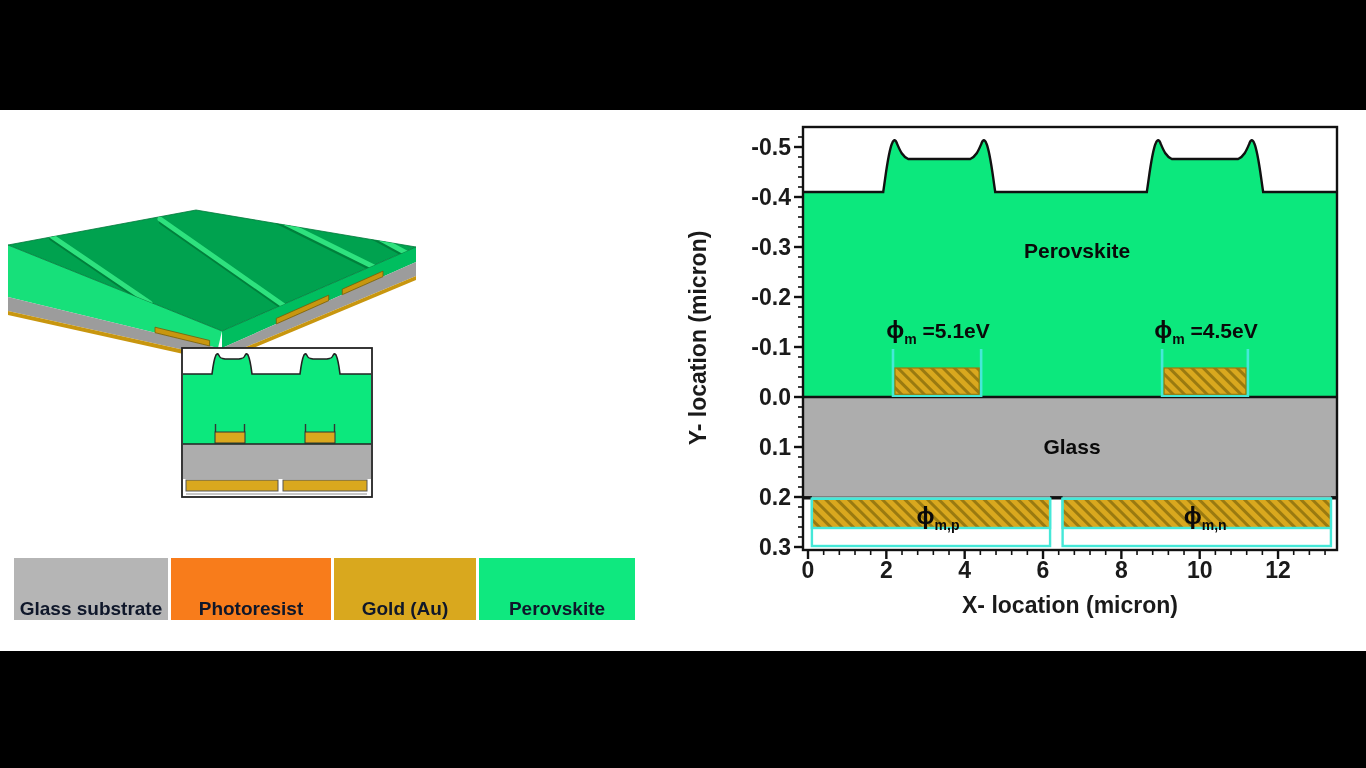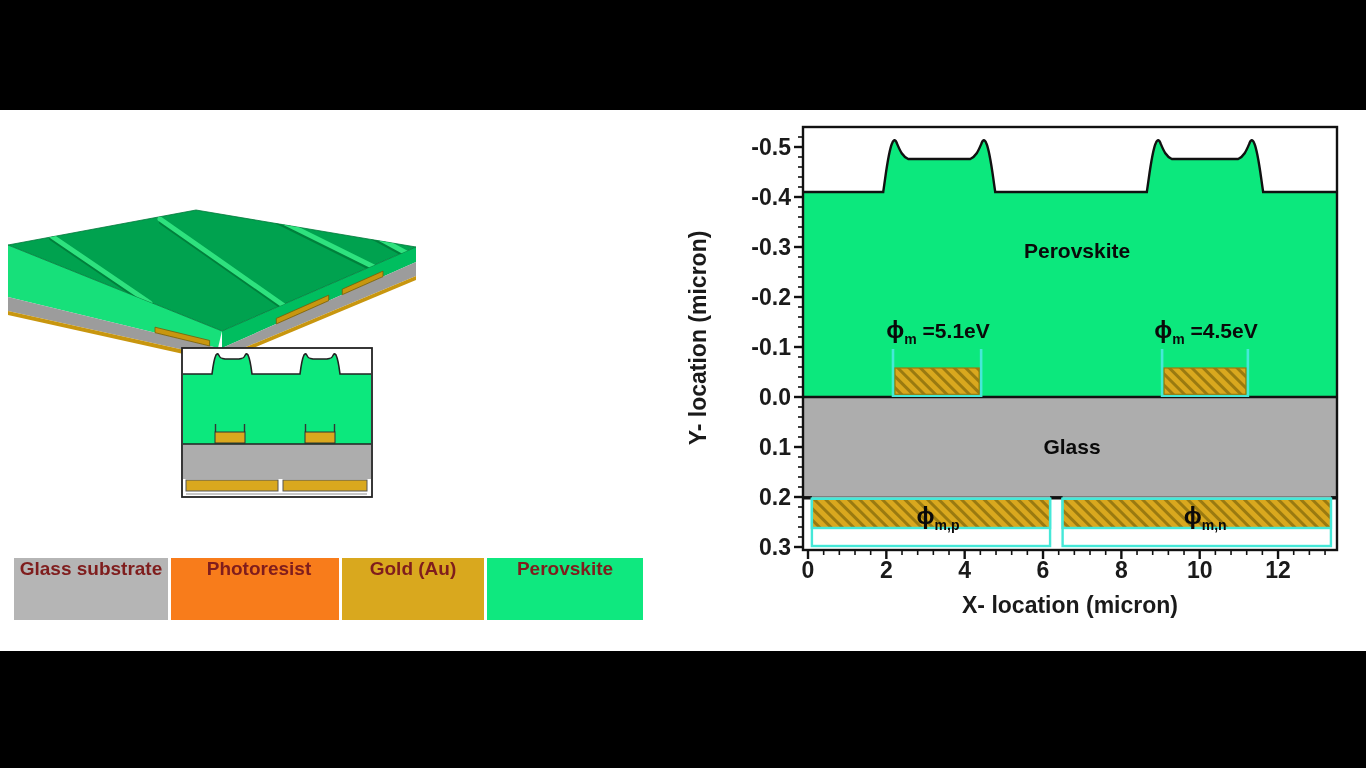--- a/index.html
+++ b/index.html
@@ -3,24 +3,24 @@
 <meta charset="utf-8">
 <style>
   html,body{margin:0;padding:0;background:#000;}
   .stage{position:relative;width:1366px;height:768px;background:#000;overflow:hidden;
          font-family:"Liberation Sans",sans-serif;}
   .content{position:absolute;left:0;top:110px;width:1366px;height:541px;background:#fff;}
   .fig3d{position:absolute;left:0;top:75px;}
   .inset{position:absolute;left:181px;top:237px;}
   .plot{position:absolute;left:683px;top:0;}
   .legend{position:absolute;left:14px;top:448px;display:flex;gap:3px;}
-  .lg-item{height:62px;display:flex;align-items:flex-start;justify-content:center;
-           font-weight:700;font-size:19px;color:#7f1d1d;}
+  .lg-item{height:62px;display:flex;align-items:flex-end;justify-content:center;
+           font-weight:700;font-size:19px;color:#0f172a;}
   .lg-item:nth-child(1){width:154px;}
-  .lg-item:nth-child(2){width:160px;padding-left:8px;}
+  .lg-item:nth-child(2){width:160px;}
   .lg-item:nth-child(3){width:142px;}
   .lg-item:nth-child(4){width:156px;}
   svg text{font-family:"Liberation Sans",sans-serif;}
 </style>
 </head>
 <body>
 
 <div class="stage">
   <div class="content">
 

